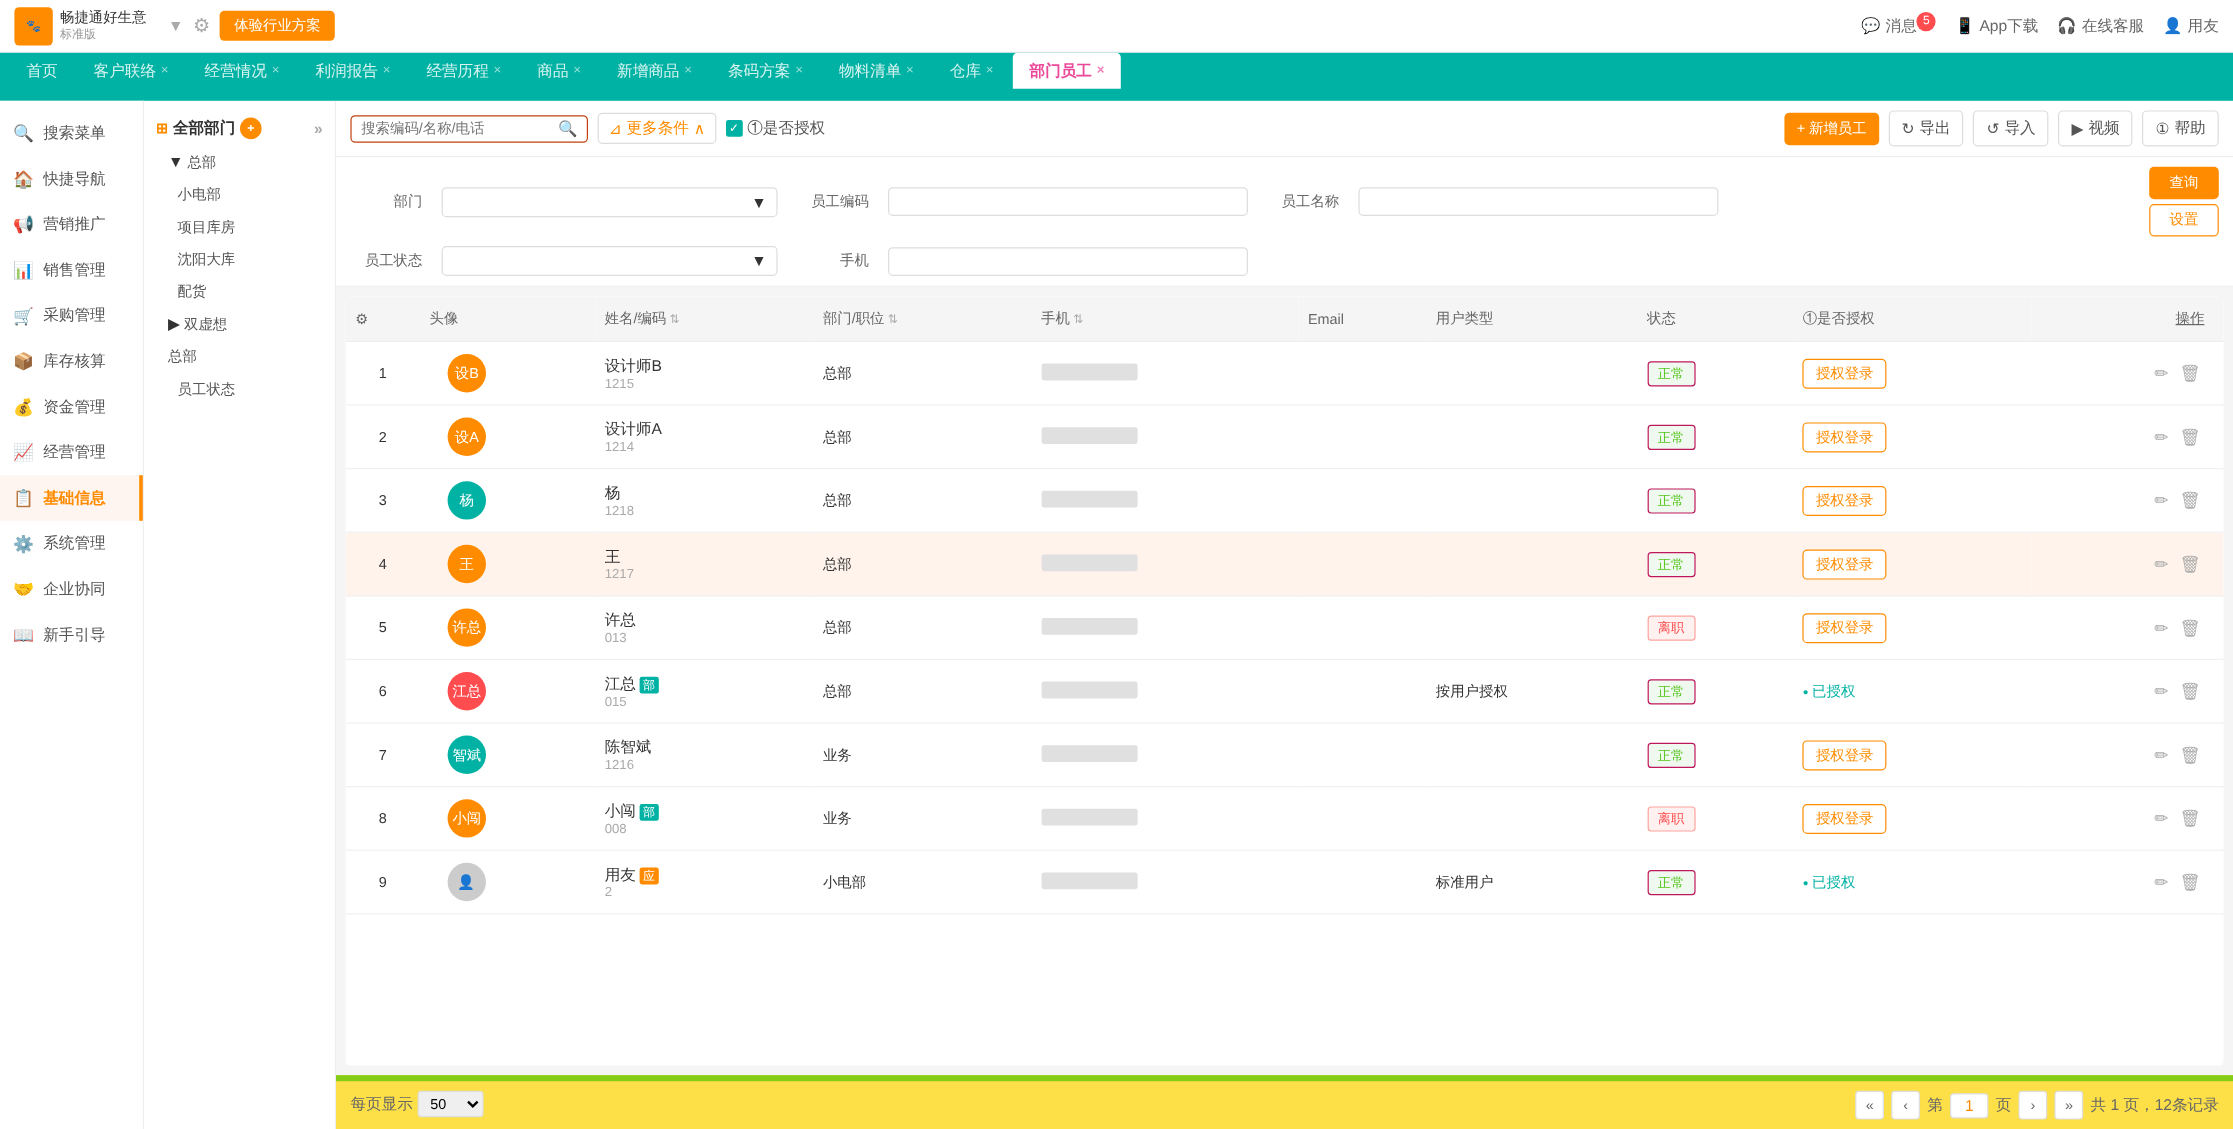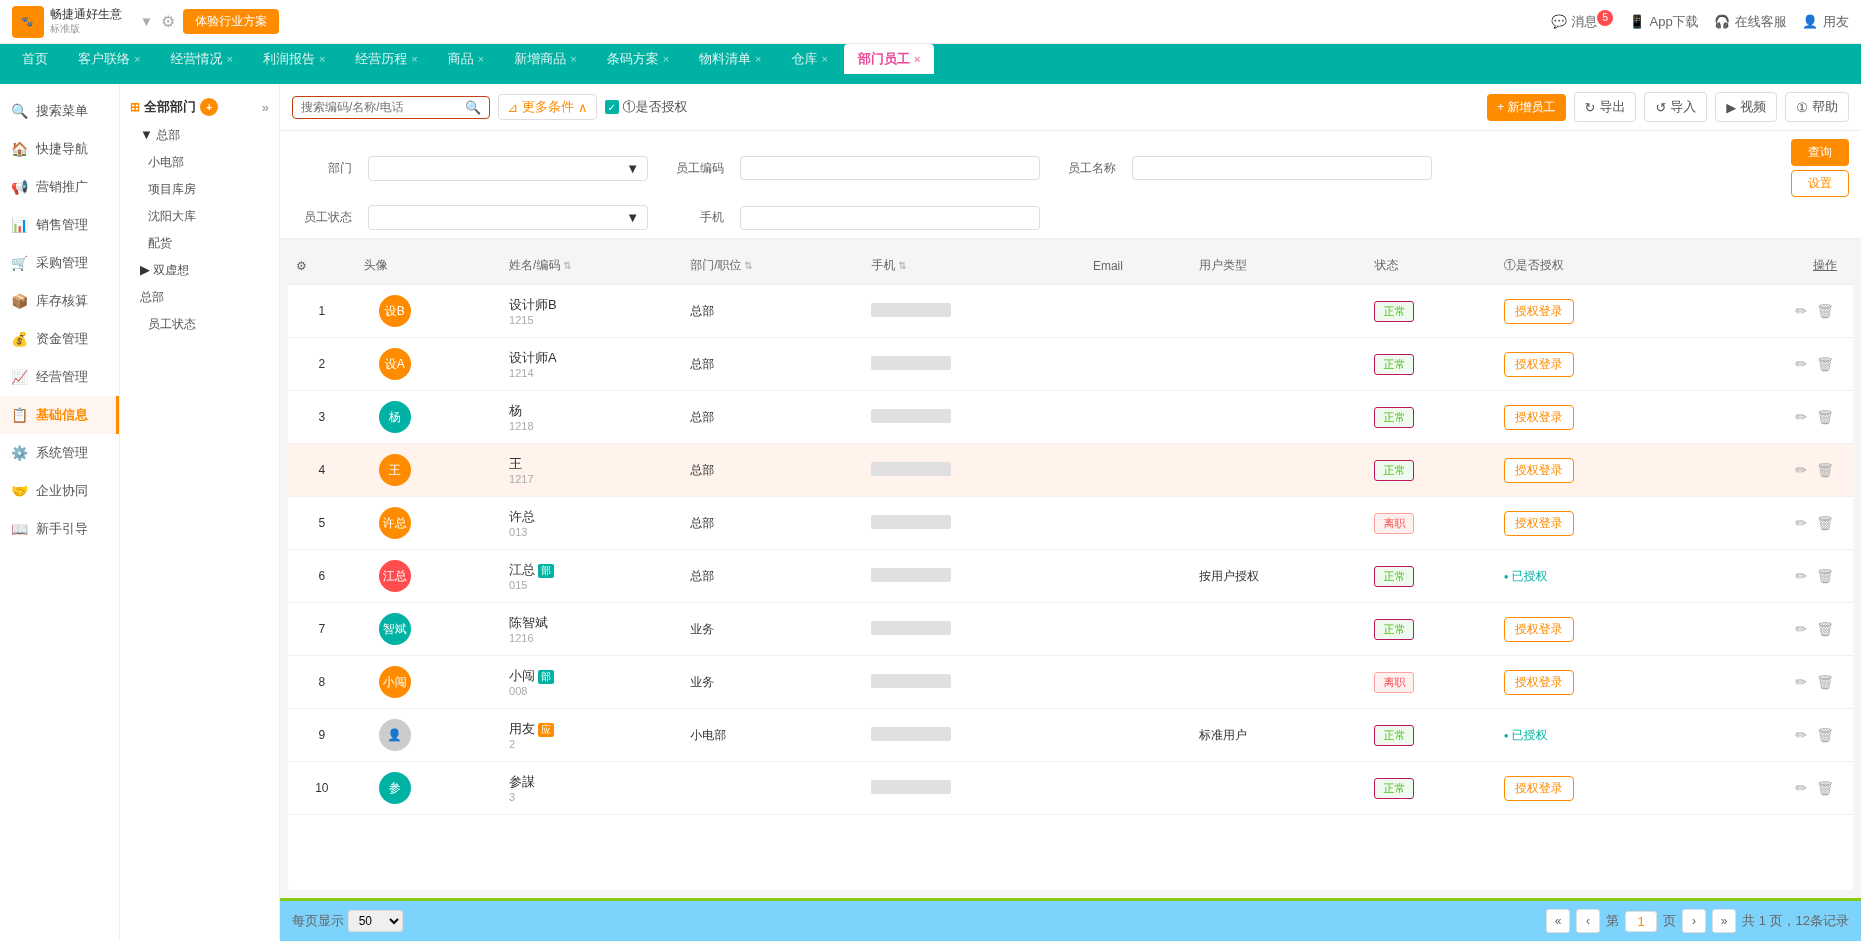--- a/index.html
+++ b/index.html
@@ -85,21 +85,21 @@
     .auth-granted { color: #00b2a3; font-size: 12px; display: flex; align-items: center; gap: 3px; }
     .auth-granted::before { content: '●'; font-size: 8px; }
     .op-btn { color: #aaa; cursor: pointer; margin: 0 3px; font-size: 14px; }
     .phone-blur { background: #e0e0e0; border-radius: 2px; display: inline-block; width: 80px; height: 14px; }
     .name-tag { display: inline-block; background: #00b2a3; color: #fff; font-size: 10px; border-radius: 2px; padding: 0 3px; margin-left: 3px; }
     .name-tag.orange { background: #ff8c00; }
     .col-sortable { cursor: pointer; user-select: none; }
     .col-sortable::after { content: ' ⇅'; font-size: 10px; color: #aaa; }
 
     
-    .table-footer { display: flex; align-items: center; justify-content: space-between; padding: 8px 12px; background: #7dd3fc; border-top: 3px solid #84cc16; font-size: 12px; color: #666; }
+    .table-footer { display: flex; align-items: flex-start; justify-content: space-between; padding: 8px 12px; background: #fde047; border-top: 5px solid #84cc16; font-size: 12px; color: #666; }
     .pagination { display: flex; align-items: center; gap: 6px; }
     .page-btn { width: 24px; height: 24px; border: 1px solid #ddd; border-radius: 3px; display: inline-flex; align-items: center; justify-content: center; cursor: pointer; font-size: 12px; background: #fff; }
     .per-page-select { border: 1px solid #ddd; border-radius: 3px; padding: 2px 6px; font-size: 12px; outline: none; }
   </style>
 </head>
 <body>
 
 <div class="top-bar">
   <div class="logo-area">
     <div class="logo-icon">🐾</div>
@@ -516,44 +516,20 @@
       <span class="status-badge status-normal">正常</span>
     </td>
     <td>
                     <span class="auth-granted">已授权</span>
                   </td>
     <td style="text-align:right; padding-right:16px;">
       <span class="op-btn" title="编辑">✏</span>
       <span class="op-btn" title="删除">🗑</span>
     </td>
   </tr>
-                <tr>
-    <td style="text-align:center;">10</td>
-    <td>
-      <span class="avatar" style="background:#00b2a3">参</span>
-    </td>
-    <td>
-      <div>参謀</div>
-      <div style="color:#aaa; font-size:11px;">3</div>
-    </td>
-    <td></td>
-    <td>
-      <span class="phone-blur"></span>
-    </td>
-    <td></td>
-    <td></td>
-    <td>
-      <span class="status-badge status-normal">正常</span>
-    </td>
-    <td><button class="auth-btn">授权登录</button></td>
-    <td style="text-align:right; padding-right:16px;">
-      <span class="op-btn" title="编辑">✏</span>
-      <span class="op-btn" title="删除">🗑</span>
-    </td>
-  </tr>
               </tbody>
           </table>
         </div>
 
         <div class="table-footer">
           <div>
             <span>每页显示</span>
             <select class="per-page-select">
               <option>50</option>
               <option>100</option>

